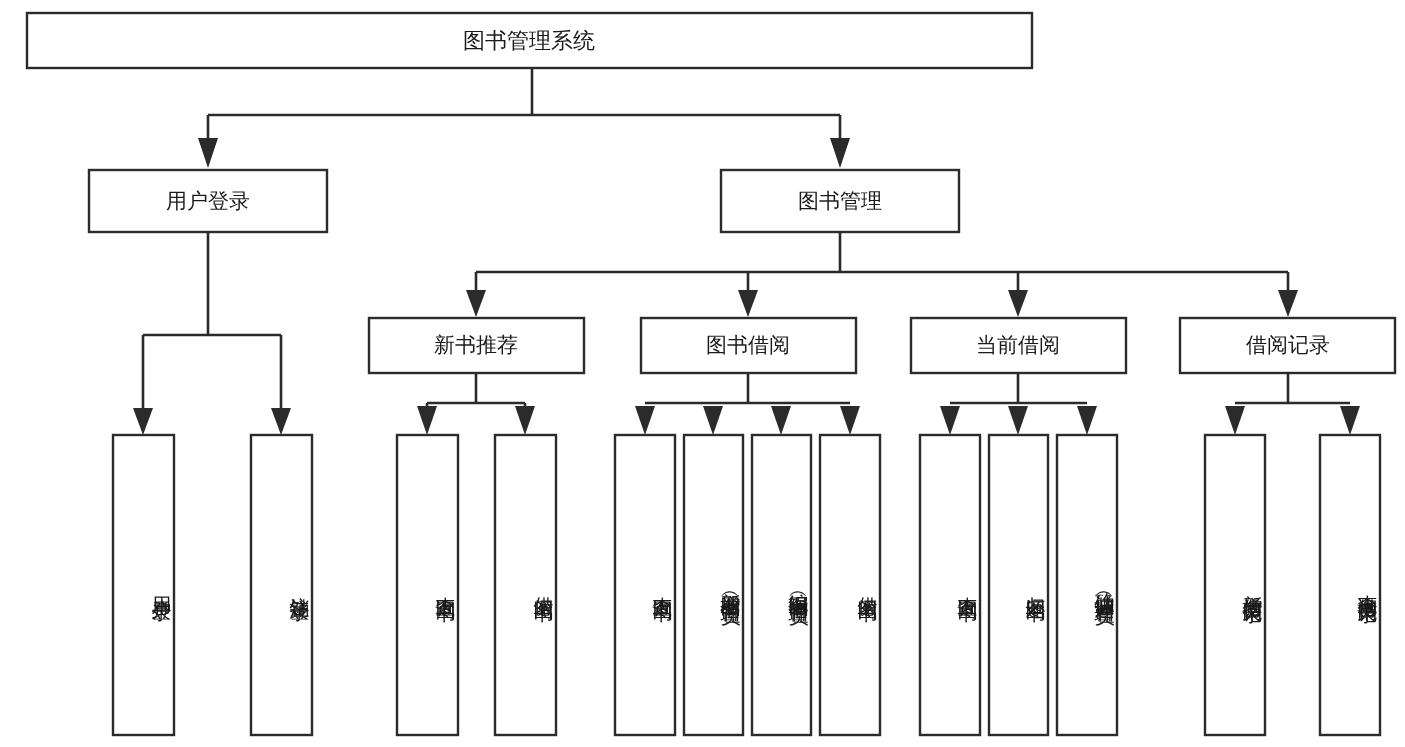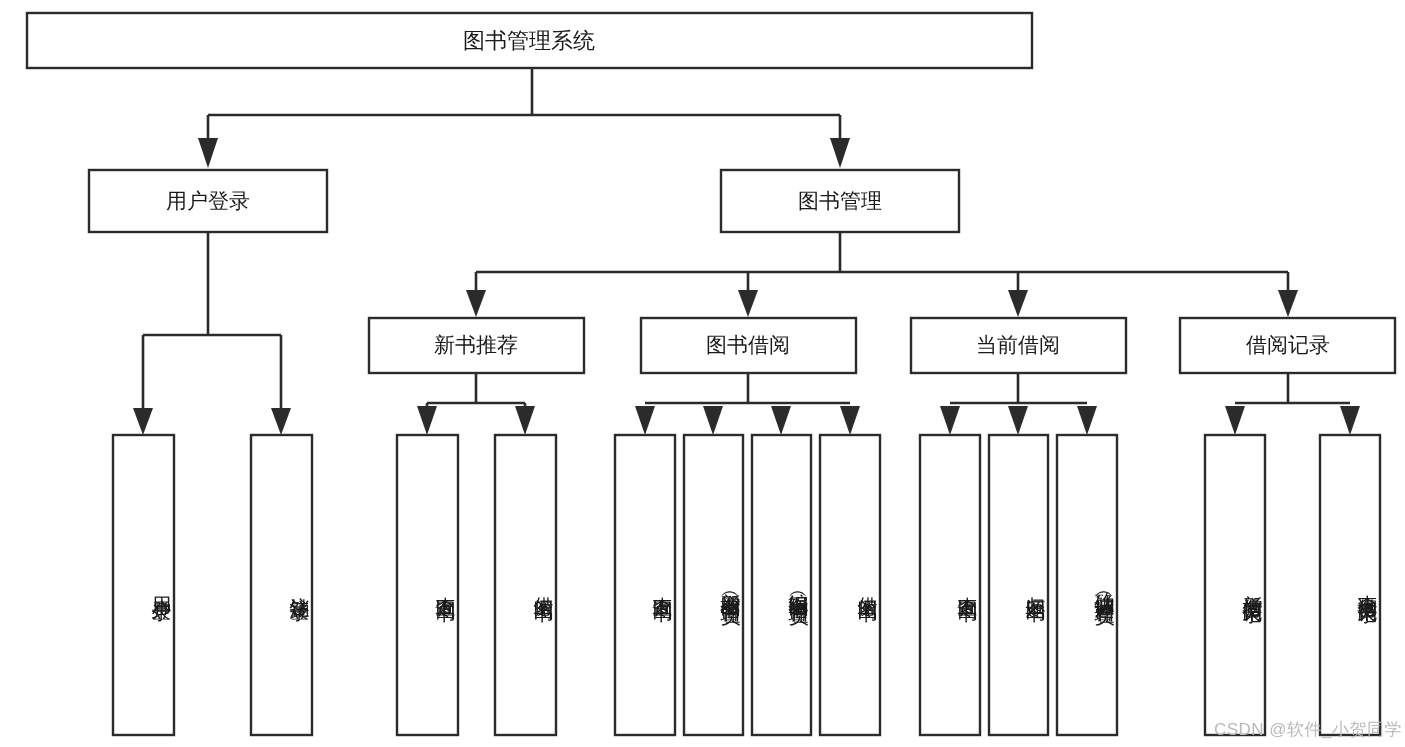--- a/index.html
+++ b/index.html
@@ -218,15 +218,14 @@
   <div class="leaf-label" style="left:743px; top:443px; width:59px; height:285px;">编辑图书（管理员）</div>
   <div class="leaf-label" style="left:811px; top:505px; width:60px; height:160px;">借阅图书</div>
 
   <div class="leaf-label" style="left:911px; top:505px; width:60px; height:160px;">查询图书</div>
   <div class="leaf-label" style="left:980px; top:505px; width:59px; height:160px;">归还图书</div>
   <div class="leaf-label" style="left:1048px; top:443px; width:60px; height:285px;">确认归还（管理员）</div>
 
   <div class="leaf-label" style="left:1196px; top:465px; width:60px; height:240px;">新增借阅记录</div>
   <div class="leaf-label" style="left:1311px; top:465px; width:60px; height:240px;">查询借阅记录</div>
 
-  <div class="watermark">CSDN @软件_小贺同学</div>
 
 </div>
 
 </body></html>

